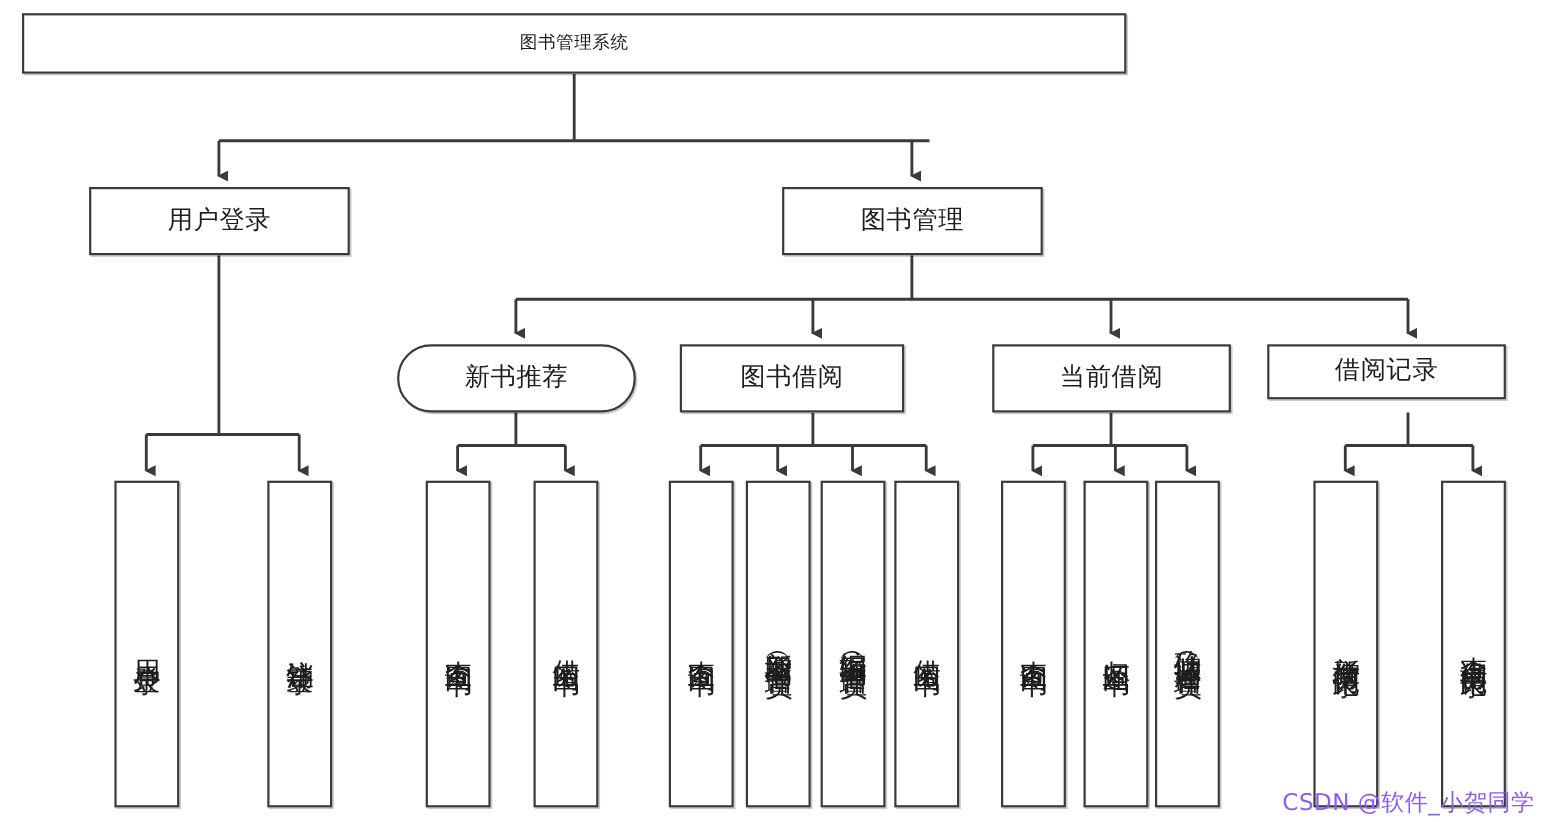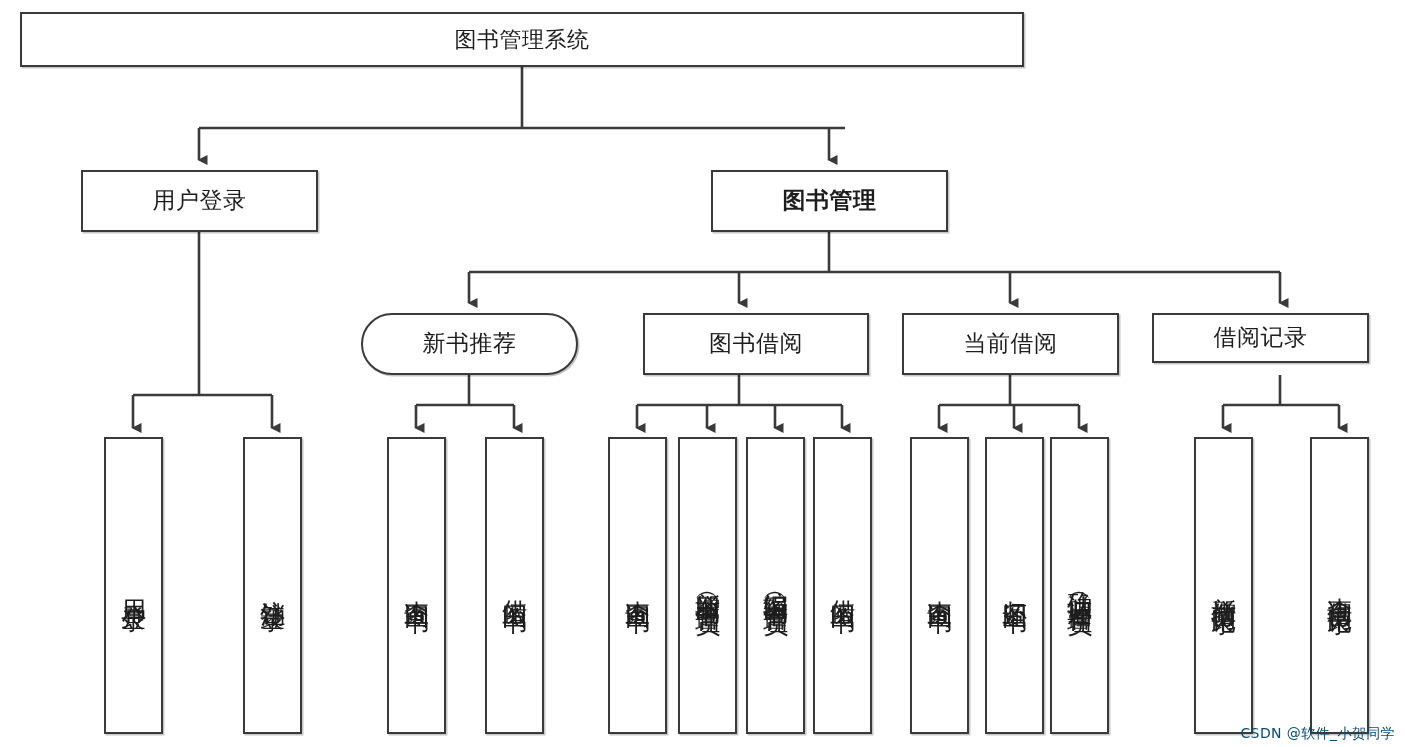--- a/index.html
+++ b/index.html
@@ -39,40 +39,40 @@
   .node .lbl {
     color: #1d1d1d;
     letter-spacing: 0.5px;
     white-space: nowrap;
     line-height: 1.18;
   }
   .node.horiz .lbl {
     font-size: 23px;
   }
   .node.root .lbl {
-    font-size: 22px;
+    font-size: 16px;
   }
   .node.vert {
     align-items: center;
     justify-content: center;
   }
   .node.vert .lbl {
     writing-mode: vertical-rl;
     text-orientation: upright;
     font-size: 25px;
     letter-spacing: 3px;
     max-height: 280px;
     white-space: normal;
   }
   .watermark {
     position: absolute;
     right: 10px;
     bottom: 4px;
-    font-size: 14px;
-    color: #0c4a6e;
+    font-size: 21px;
+    color: #8b5cf6;
     letter-spacing: 0.4px;
     white-space: nowrap;
     user-select: none;
   }
 </style>
 </head>
 <body>
 
 <div id="canvas">
 
@@ -126,28 +126,28 @@
     </g>
   </svg>
 
   <div class="node root" style="left:20px; top:12px; width:1004px; height:55px;">
     <span class="lbl">图书管理系统</span>
   </div>
 
   <div class="node horiz" style="left:81px; top:170px; width:237px; height:62px;">
     <span class="lbl">用户登录</span>
   </div>
-  <div class="node horiz" style="left:711px; top:170px; width:237px; height:62px;font-weight:bold;">
+  <div class="node horiz" style="left:711px; top:170px; width:237px; height:62px;">
     <span class="lbl">图书管理</span>
   </div>
 
   <div class="node horiz" style="left:361px; top:313px; width:217px; height:62px;border-radius:31px;">
     <span class="lbl">新书推荐</span>
   </div>
-  <div class="node horiz" style="left:643px; top:313px; width:226px; height:62px;justify-content:center;">
+  <div class="node horiz" style="left:618px; top:313px; width:204px; height:62px;justify-content:center;">
     <span class="lbl">图书借阅</span>
   </div>
   <div class="node horiz" style="left:902px; top:313px; width:217px; height:62px;justify-content:center;">
     <span class="lbl">当前借阅</span>
   </div>
   <div class="node horiz" style="left:1152px; top:313px; width:217px; height:50px;">
     <span class="lbl">借阅记录</span>
   </div>
 
   <div class="node vert" style="left:104px; top:437px; width:59px; height:297px;">

